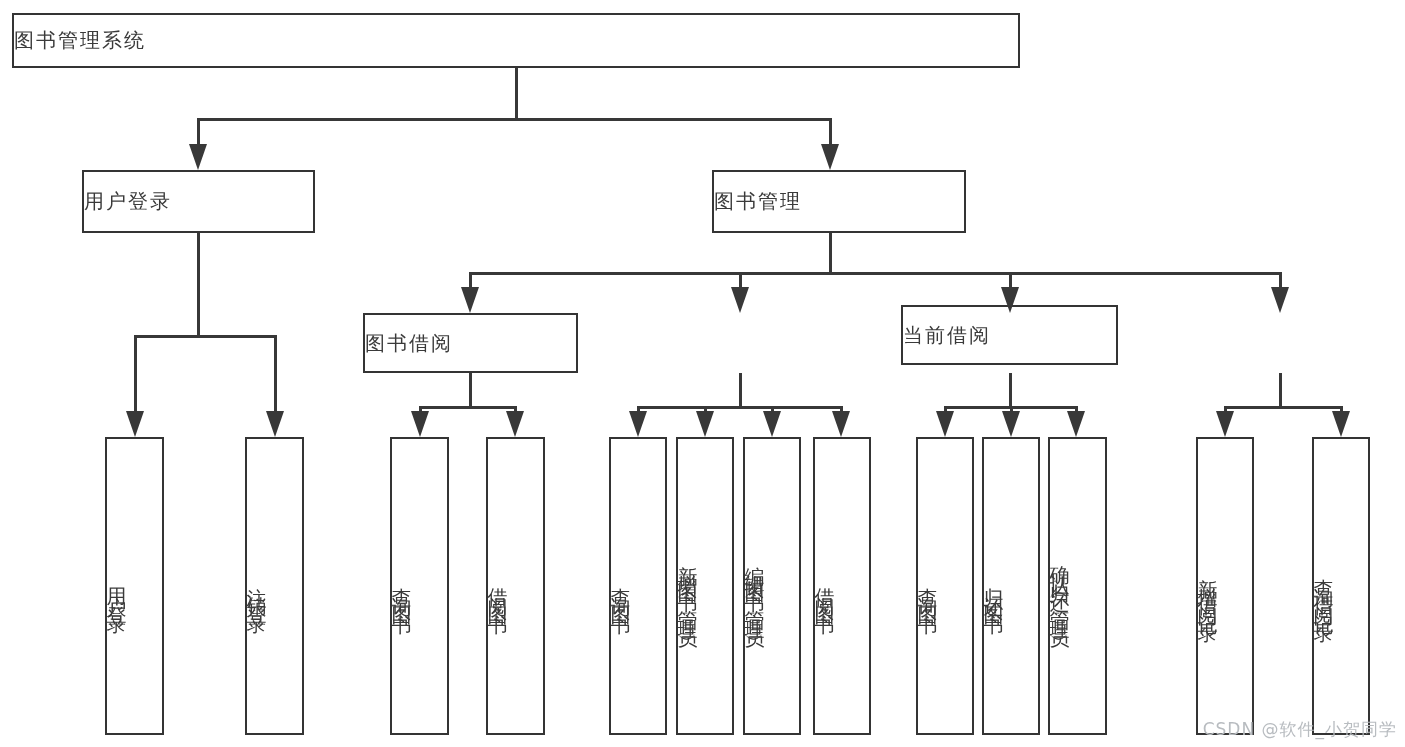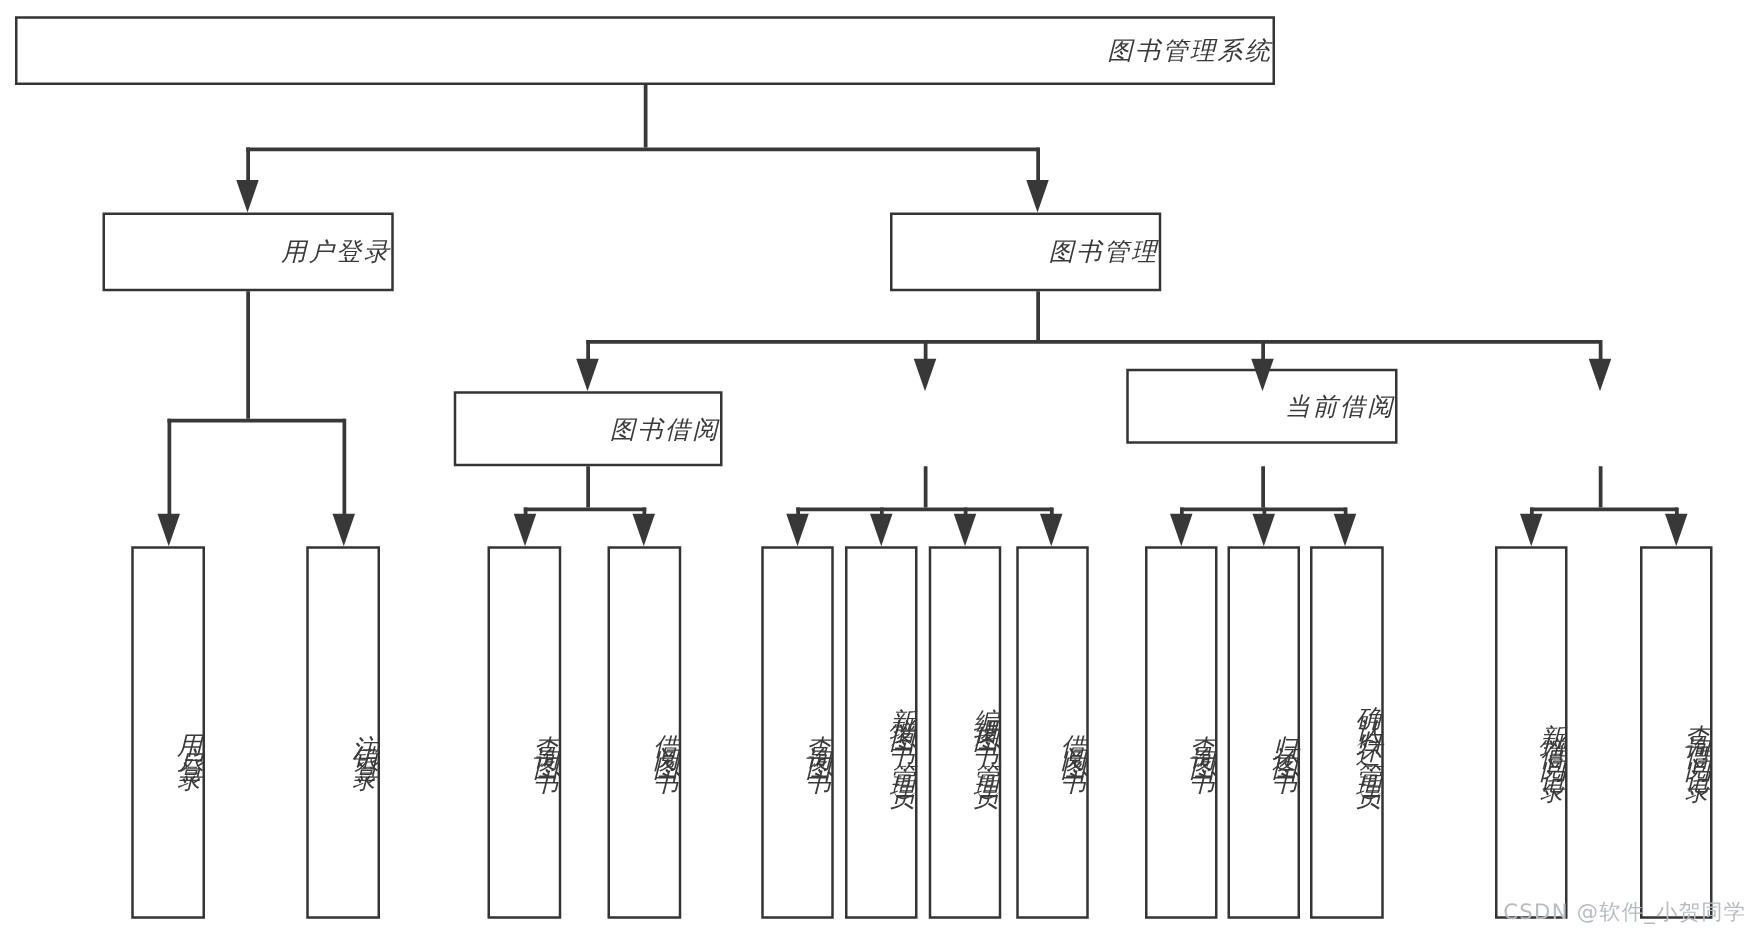--- a/index.html
+++ b/index.html
@@ -3,21 +3,21 @@
 <meta charset="utf-8">
 <style>
   html,body{margin:0;padding:0;background:#ffffff;}
   .canvas{
     position:relative;width:1405px;height:747px;background:#ffffff;overflow:hidden;
     font-family:"DejaVu Sans","Liberation Sans",sans-serif;
   }
   .node{
     position:absolute;box-sizing:border-box;background:#ffffff;
     border:2.5px solid #343434;color:#3a3a3a;
-    display:flex;align-items:center;justify-content:flex-end;font-style:italic;
+    display:flex;align-items:center;justify-content:flex-start;
   }
   .h-label{font-size:20px;letter-spacing:2px;white-space:nowrap;}
   .leaf .v-label{
     writing-mode:vertical-rl;font-size:20px;letter-spacing:9px;
     line-height:1;white-space:nowrap;position:relative;top:4px;
   }
   .vline,.hline{position:absolute;background:#383838;}
   .arrow-down{
     position:absolute;width:0;height:0;
     border-left:9px solid transparent;border-right:9px solid transparent;
@@ -33,28 +33,28 @@
 
 <div class="canvas">
 
   <div class="node" style="left:12px;top:13px;width:1008px;height:55px;">
     <span class="h-label">图书管理系统</span>
   </div>
 
   <div class="node" style="left:82px;top:170px;width:233px;height:63px;">
     <span class="h-label">用户登录</span>
   </div>
-  <div class="node" style="left:712px;top:170px;width:217px;height:63px;">
+  <div class="node" style="left:712px;top:170px;width:254px;height:63px;">
     <span class="h-label">图书管理</span>
   </div>
 
   <div class="node" style="left:363px;top:313px;width:215px;height:60px;">
     <span class="h-label">图书借阅</span>
   </div>
-  <div class="node" style="left:901px;top:295px;width:217px;height:60px;">
+  <div class="node" style="left:901px;top:305px;width:217px;height:60px;">
     <span class="h-label">当前借阅</span>
   </div>
 
   <div class="node leaf" style="left:105px;top:437px;width:59px;height:298px;">
     <span class="v-label">用户登录</span>
   </div>
   <div class="node leaf" style="left:245px;top:437px;width:59px;height:298px;">
     <span class="v-label">注销登录</span>
   </div>
 

